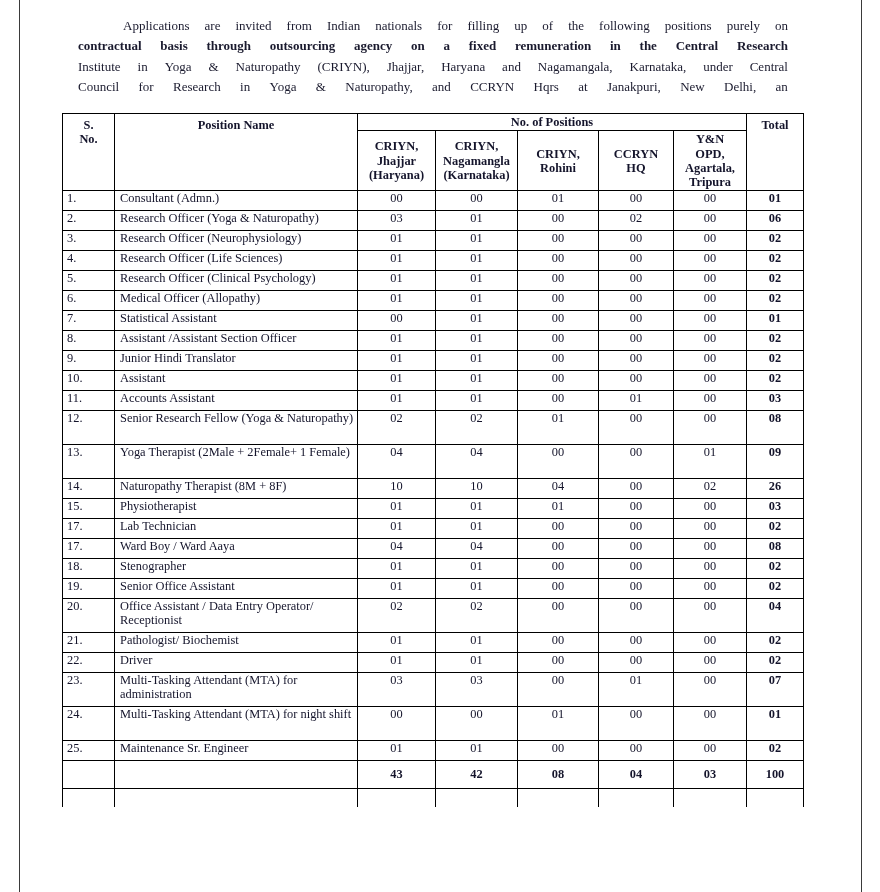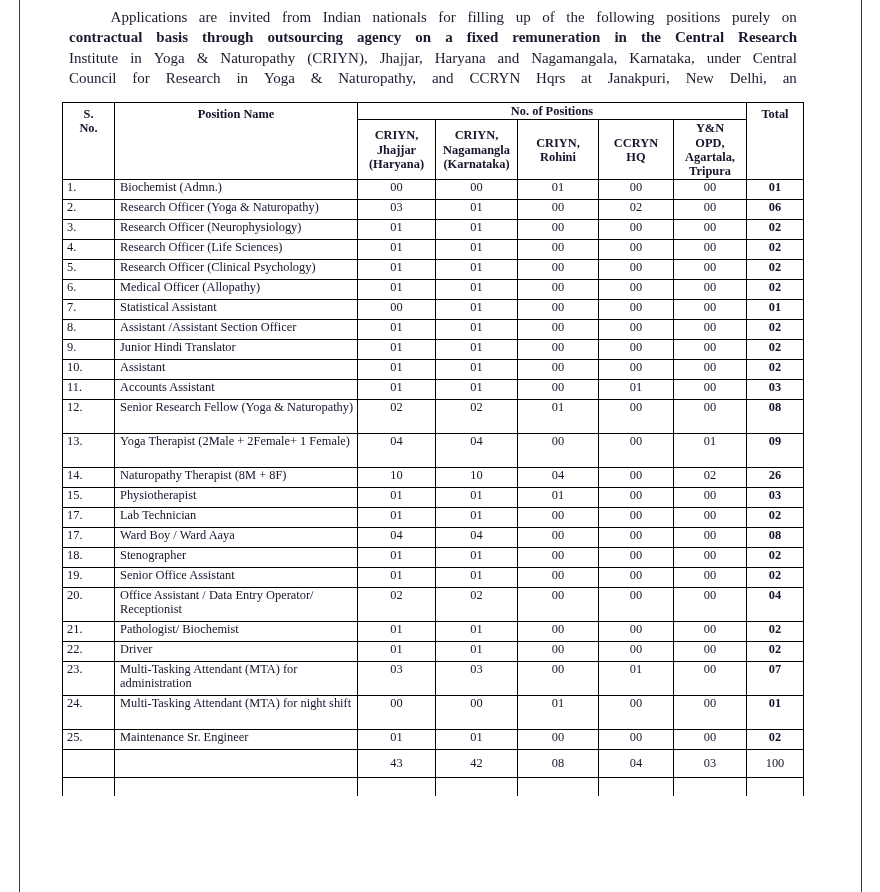--- a/index.html
+++ b/index.html
@@ -29,24 +29,24 @@
 
   .page-body {
     position: absolute;
     left: 62px;
     top: 0;
     width: 742px;
   }
 
   
   .intro {
-    font-size: 15px;
+    font-size: 13px;
     line-height: 20.3px;
     text-align: justify;
-    margin: 7px;
+    margin: 16px;
   }
   .intro .ln {
     display: block;
     white-space: nowrap;
   }
   .intro .ln.j {
     display: flex;
     justify-content: space-between;
   }
   .intro .ln.j > span { display: inline-block; }
@@ -109,21 +109,21 @@
     font-weight: bold;
     white-space: nowrap;
   }
 
   tr.body-row td { height: 17px; }
   tr.body-row.tall td { height: 31px; margin-left: 23px; }
 
   tr.totals-row td {
     height: 25px;
     vertical-align: middle;
-    font-weight: normal;
+    font-weight: bold;
   }
   tr.totals-row td.num,
   tr.totals-row td.total { text-align: center; }
 
   tr.tail-row td {
     height: 16px;
     border-bottom: none;
   }
 </style>
 </head>
@@ -246,21 +246,21 @@
           <span>Y&amp;N</span><br>
           <span>OPD,</span><br>
           <span>Agartala,</span><br>
           <span>Tripura</span>
         </th>
       </tr>
     </thead>
     <tbody id="table-body">
         <tr class="body-row">
           <td class="sno">1.</td>
-          <td class="pos">Biochemist (Admn.)</td>
+          <td class="pos">Consultant (Admn.)</td>
           <td class="num">00</td>
           <td class="num">00</td>
           <td class="num">01</td>
           <td class="num">00</td>
           <td class="num">00</td>
           <td class="total">01</td>
         </tr>
         <tr class="body-row">
           <td class="sno">2.</td>
           <td class="pos">Research Officer (Yoga &amp; Naturopathy)</td>

